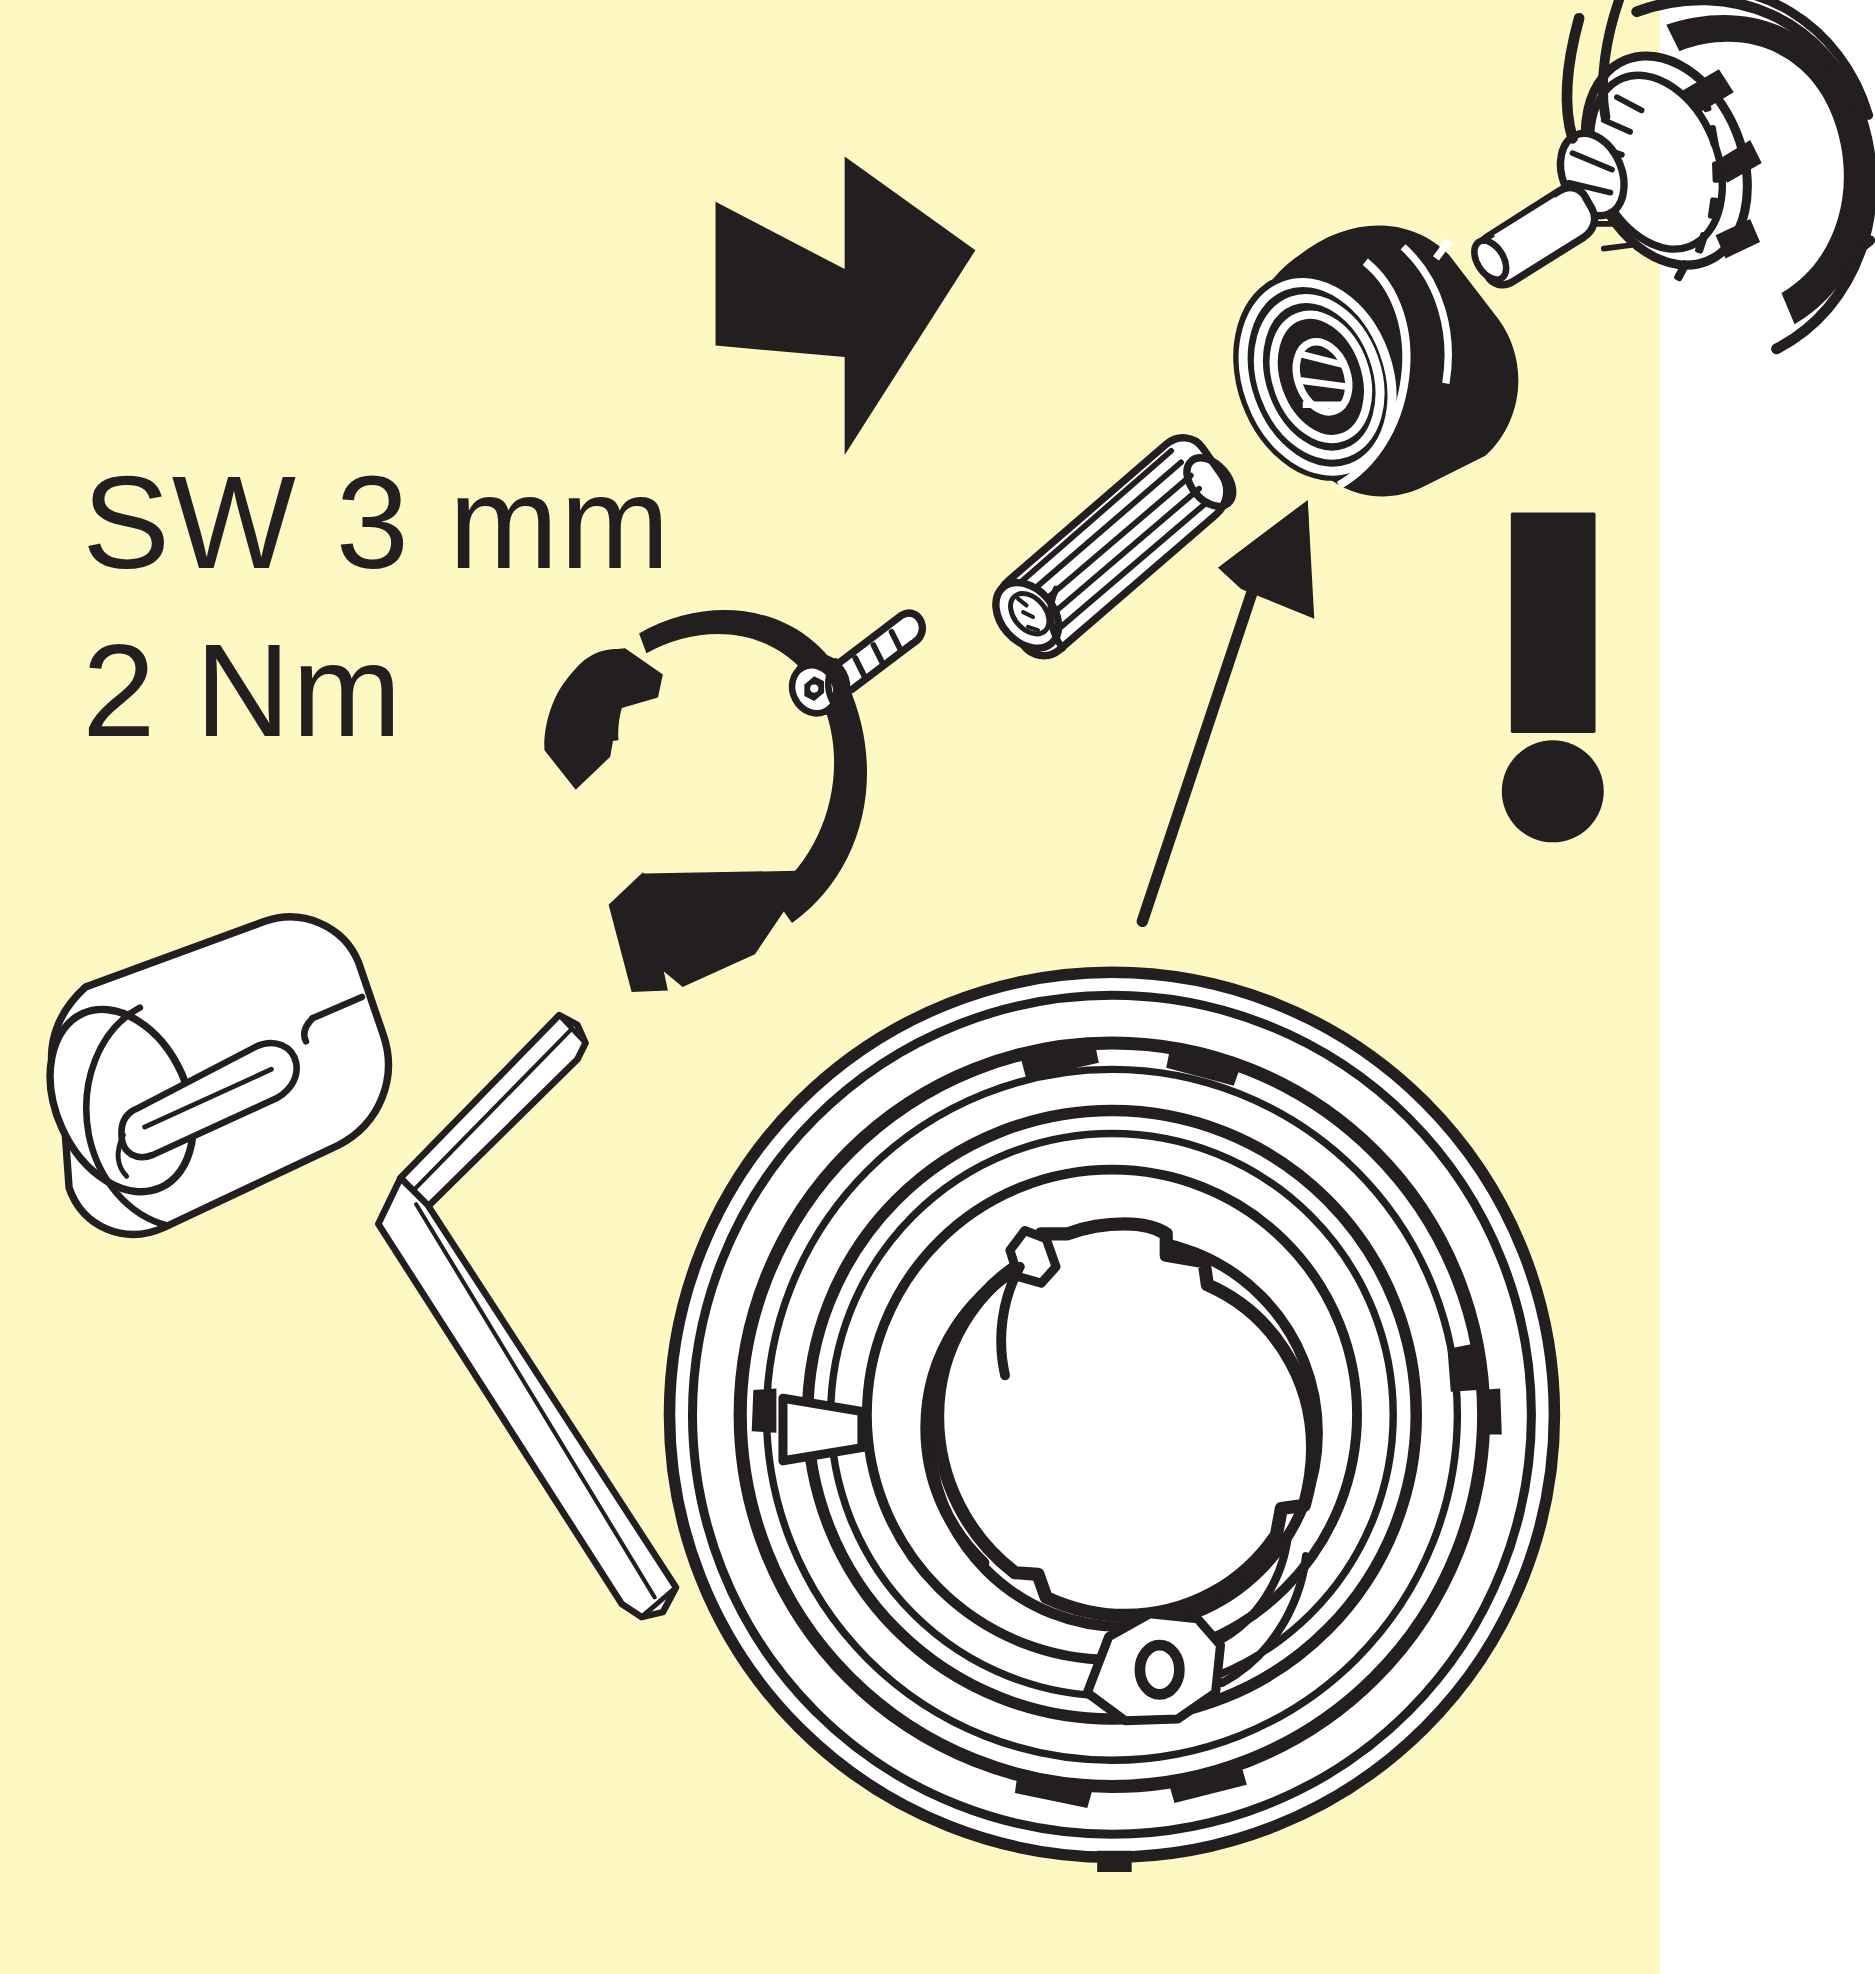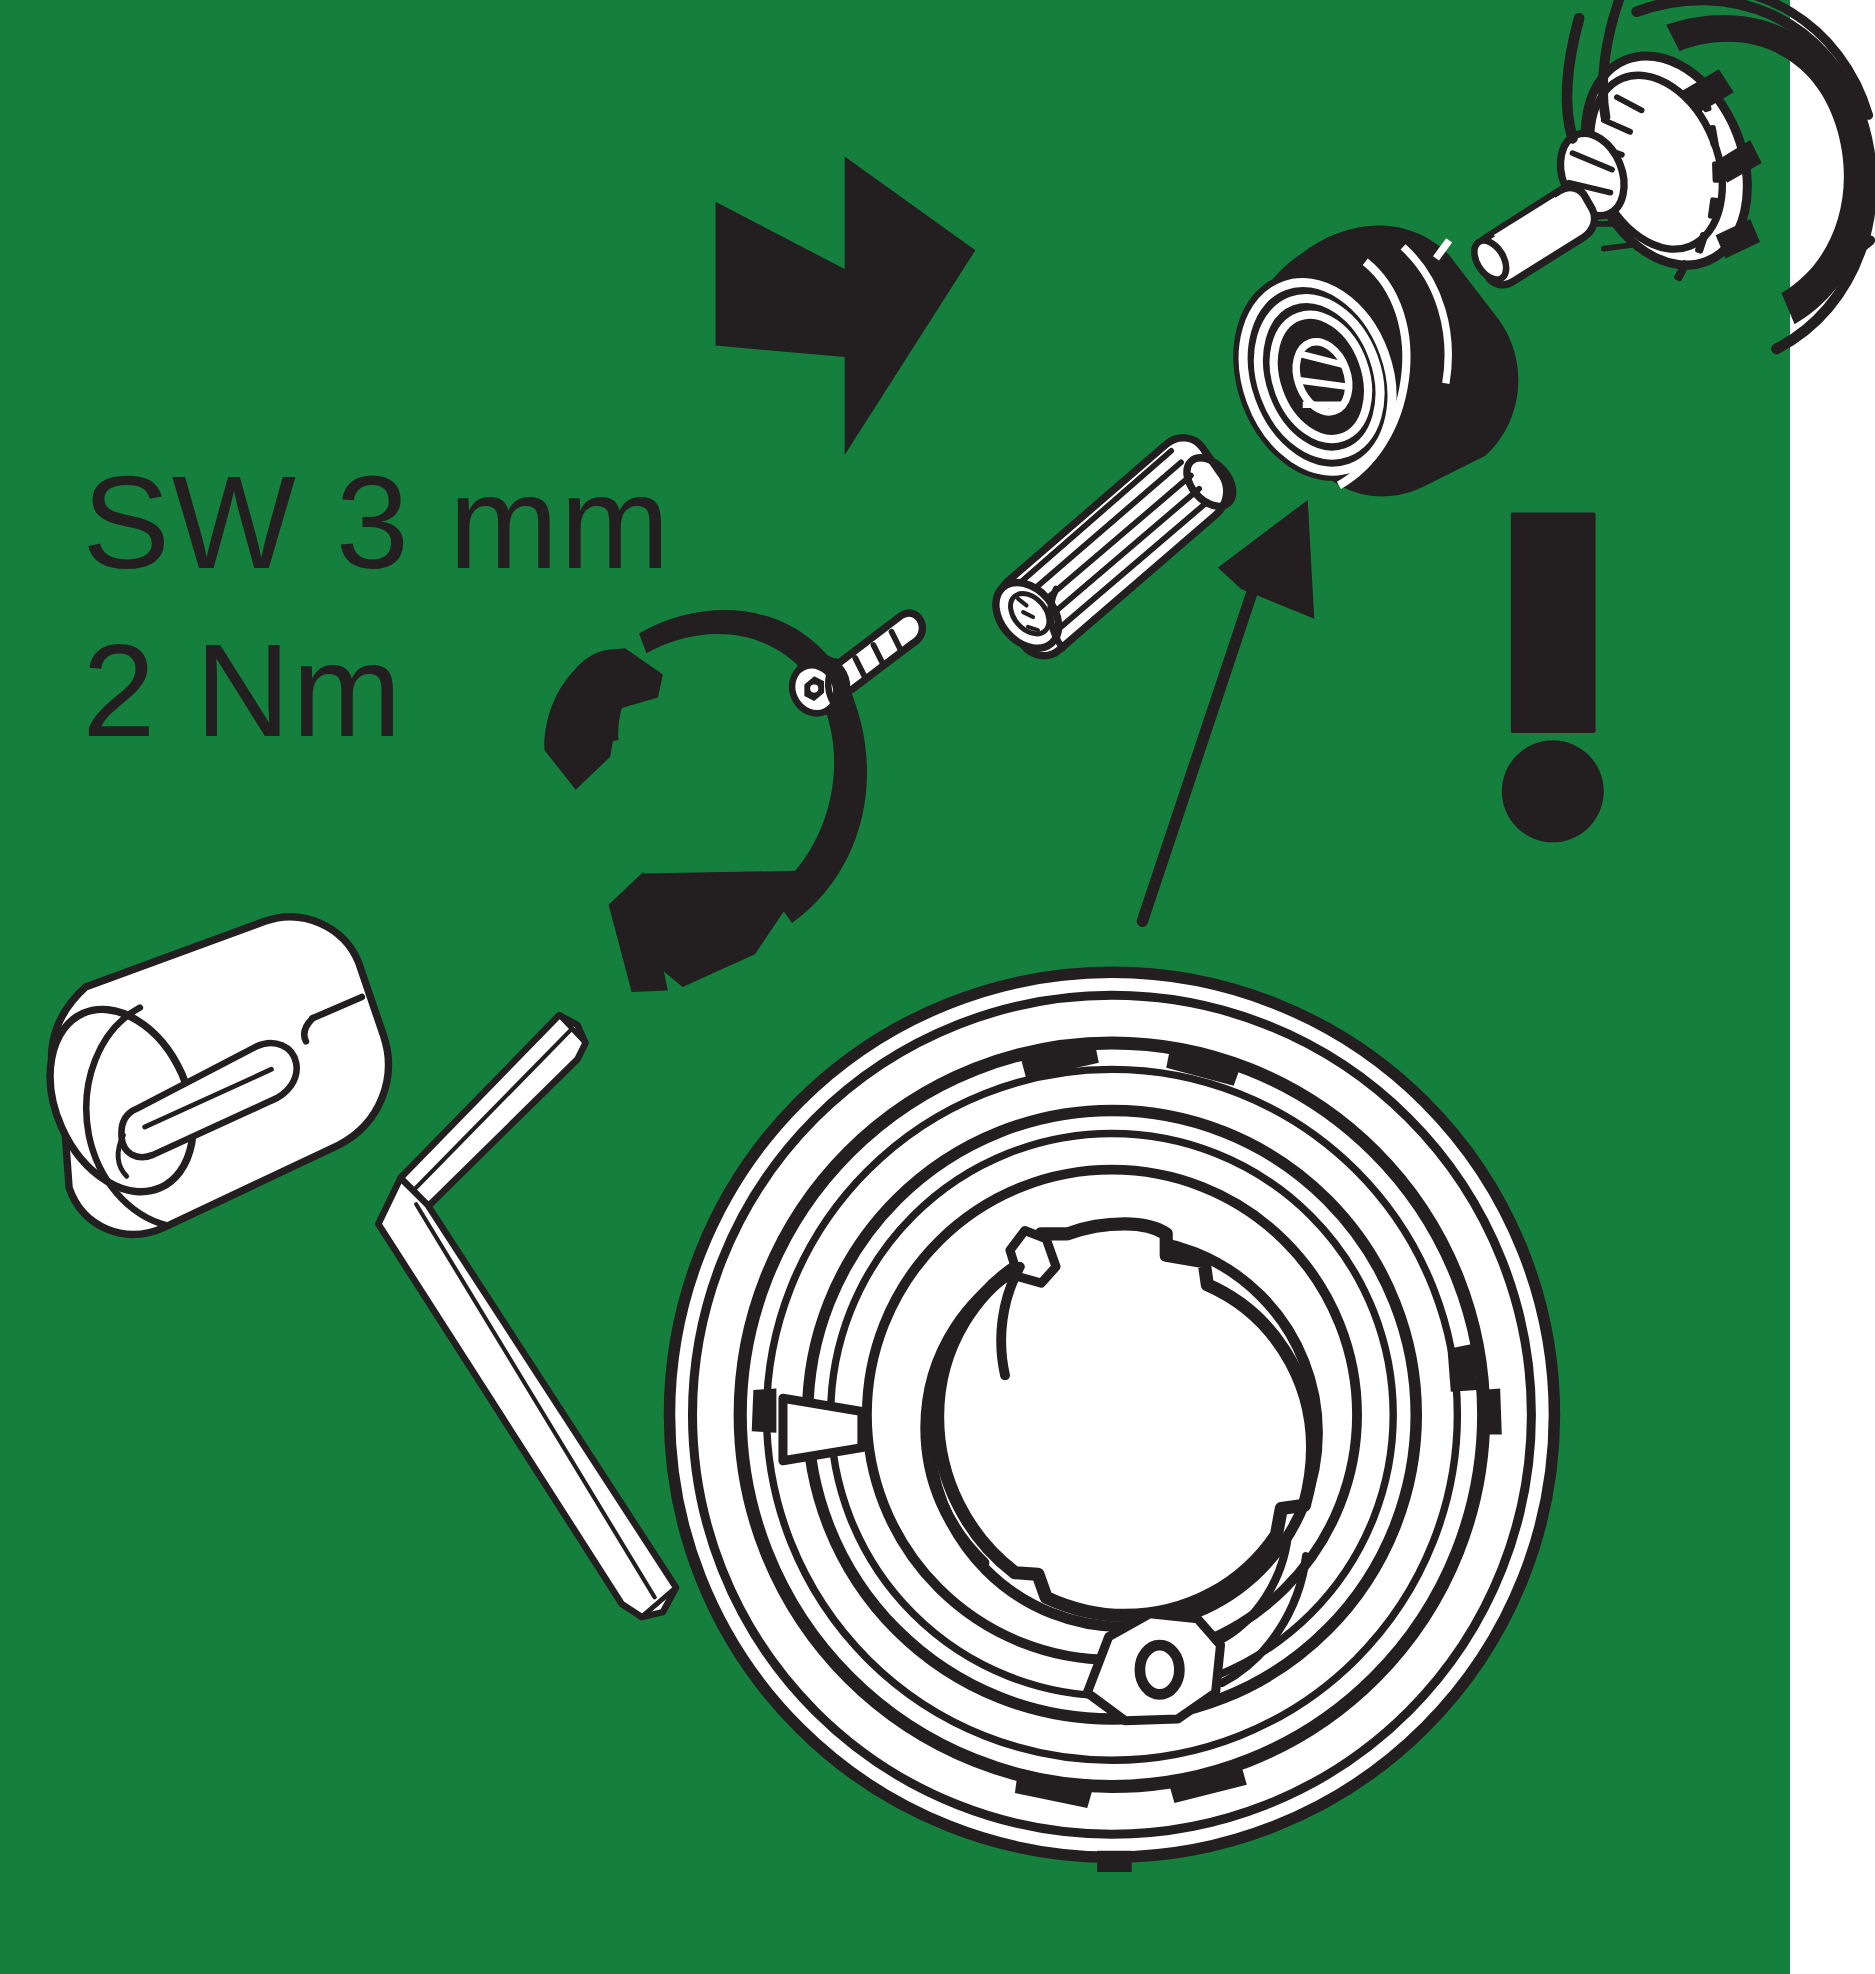--- a/index.html
+++ b/index.html
@@ -10,23 +10,23 @@
   }
   body {
     width: 1876px;
     height: 1975px;
     overflow: hidden;
     font-family: "Liberation Sans", sans-serif;
     color: #231f20;
   }
   #diagram-root {
     position: relative;
-    width: 1790px;
+    width: 1660px;
     height: 1975px;
-    background: #15803d;
+    background: #fef9c3;
   }
   #diagram-svg {
     position: absolute;
     inset: 0;
     width: 1876px;
     height: 1975px;
     display: block;
   }
   .spec-text {
     font-family: "Liberation Sans", sans-serif;

